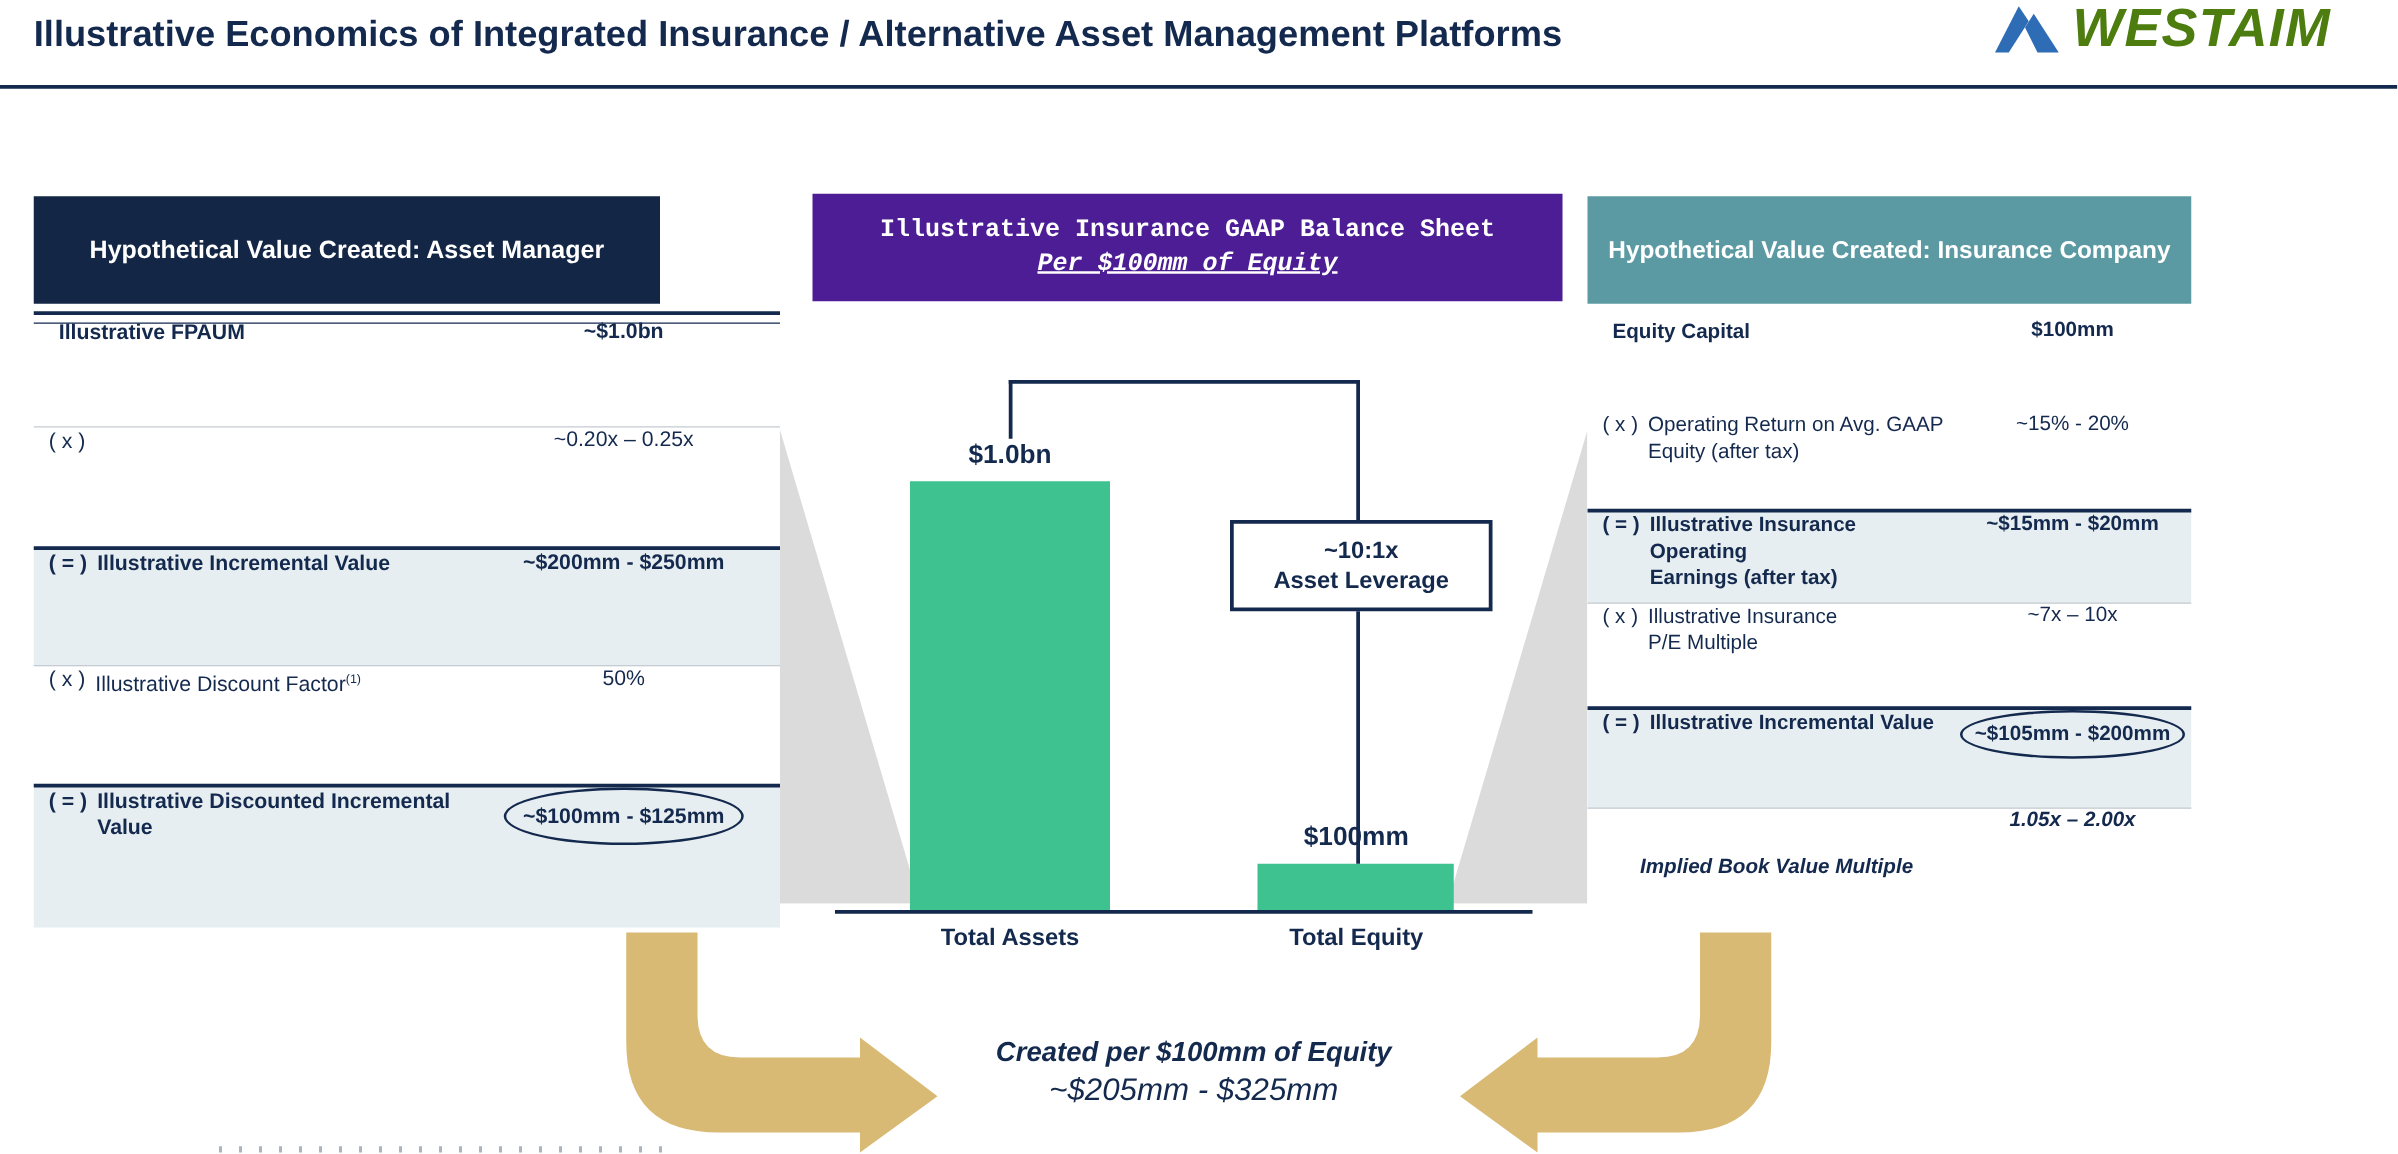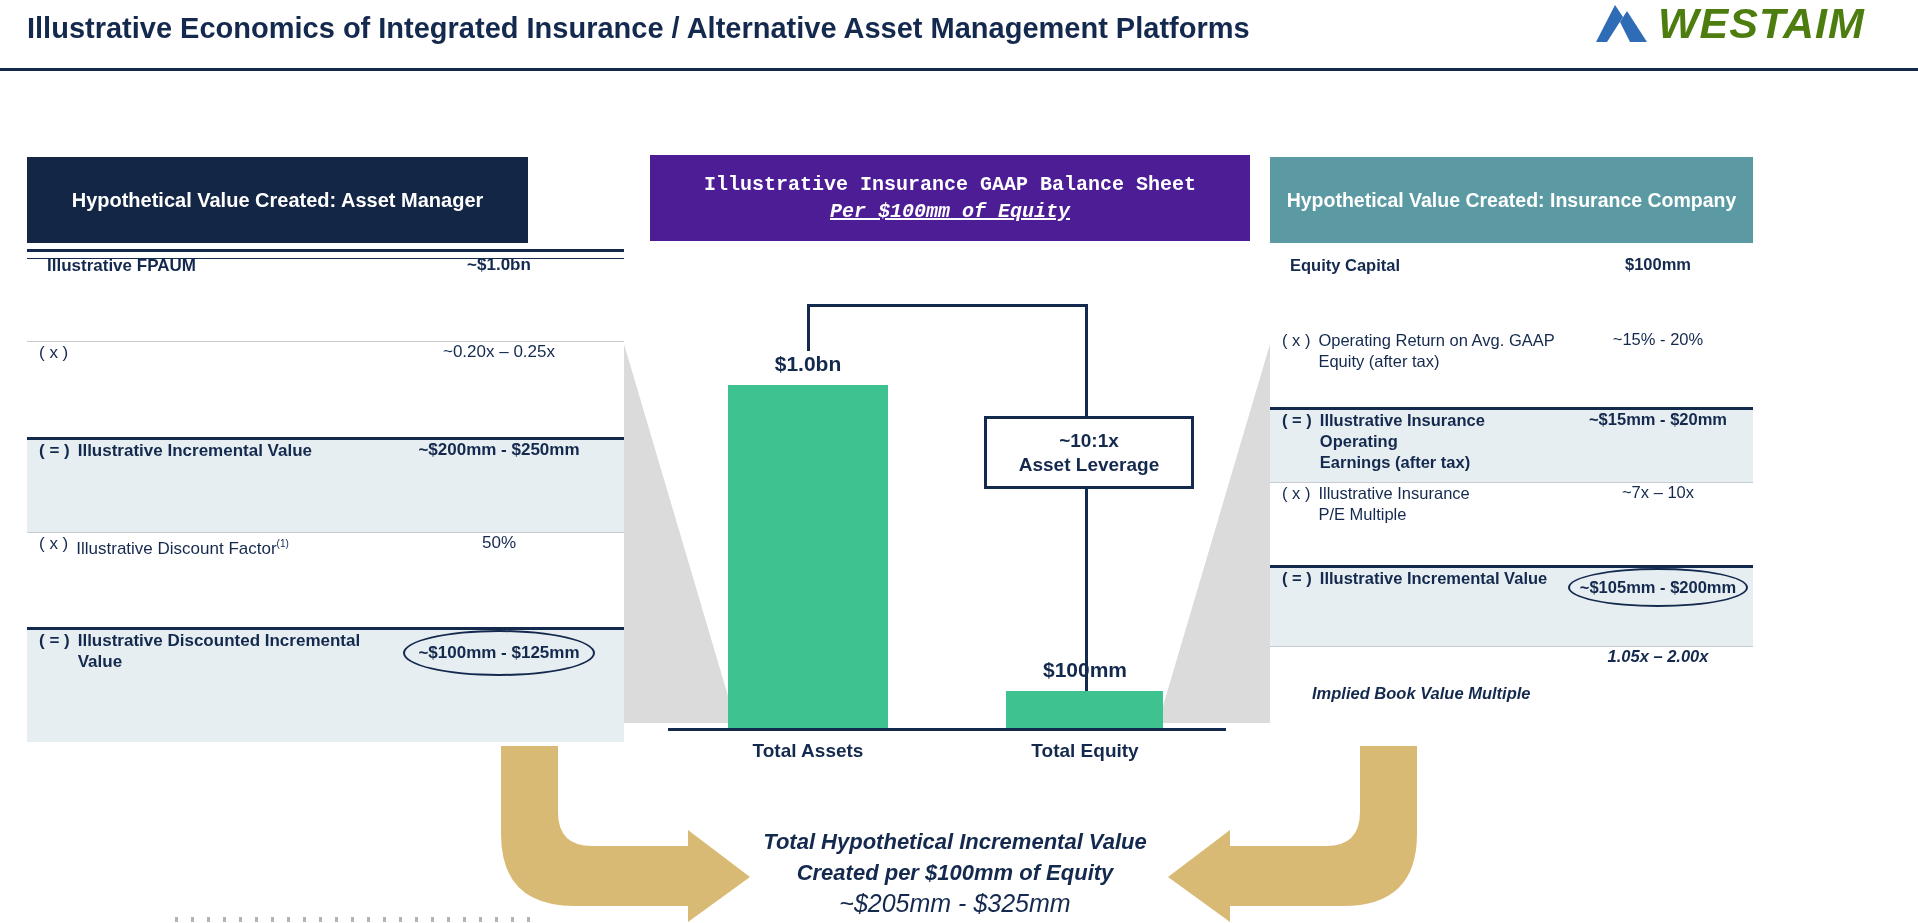--- a/index.html
+++ b/index.html
@@ -218,20 +218,19 @@
     <span>~10:1x</span>
     <span>Asset Leverage</span>
   </div>
 
   <svg class="abs arrow-svg" width="1918" height="923" viewBox="0 0 1918 923">
     <path d="M501,746 H558 V812 Q558,846 592,846 H688 V830 L750,877 L688,922 V906 H575 Q501,906 501,834 Z" fill="#D9BA74"></path>
     <path d="M1417,746 H1360 V812 Q1360,846 1326,846 H1230 V830 L1168,877 L1230,922 V906 H1343 Q1417,906 1417,834 Z" fill="#D9BA74"></path>
   </svg>
 
   <div class="abs bottom-text">
-    <div class="bt12">Total Hypothetical Incremental Value</div>
     <div class="bt12">Created per $100mm of Equity</div>
     <div class="bt3">~$205mm - $325mm</div>
   </div>
 
   <div class="abs footnote-frag"></div>
 
 </div>
 
 </body></html>

